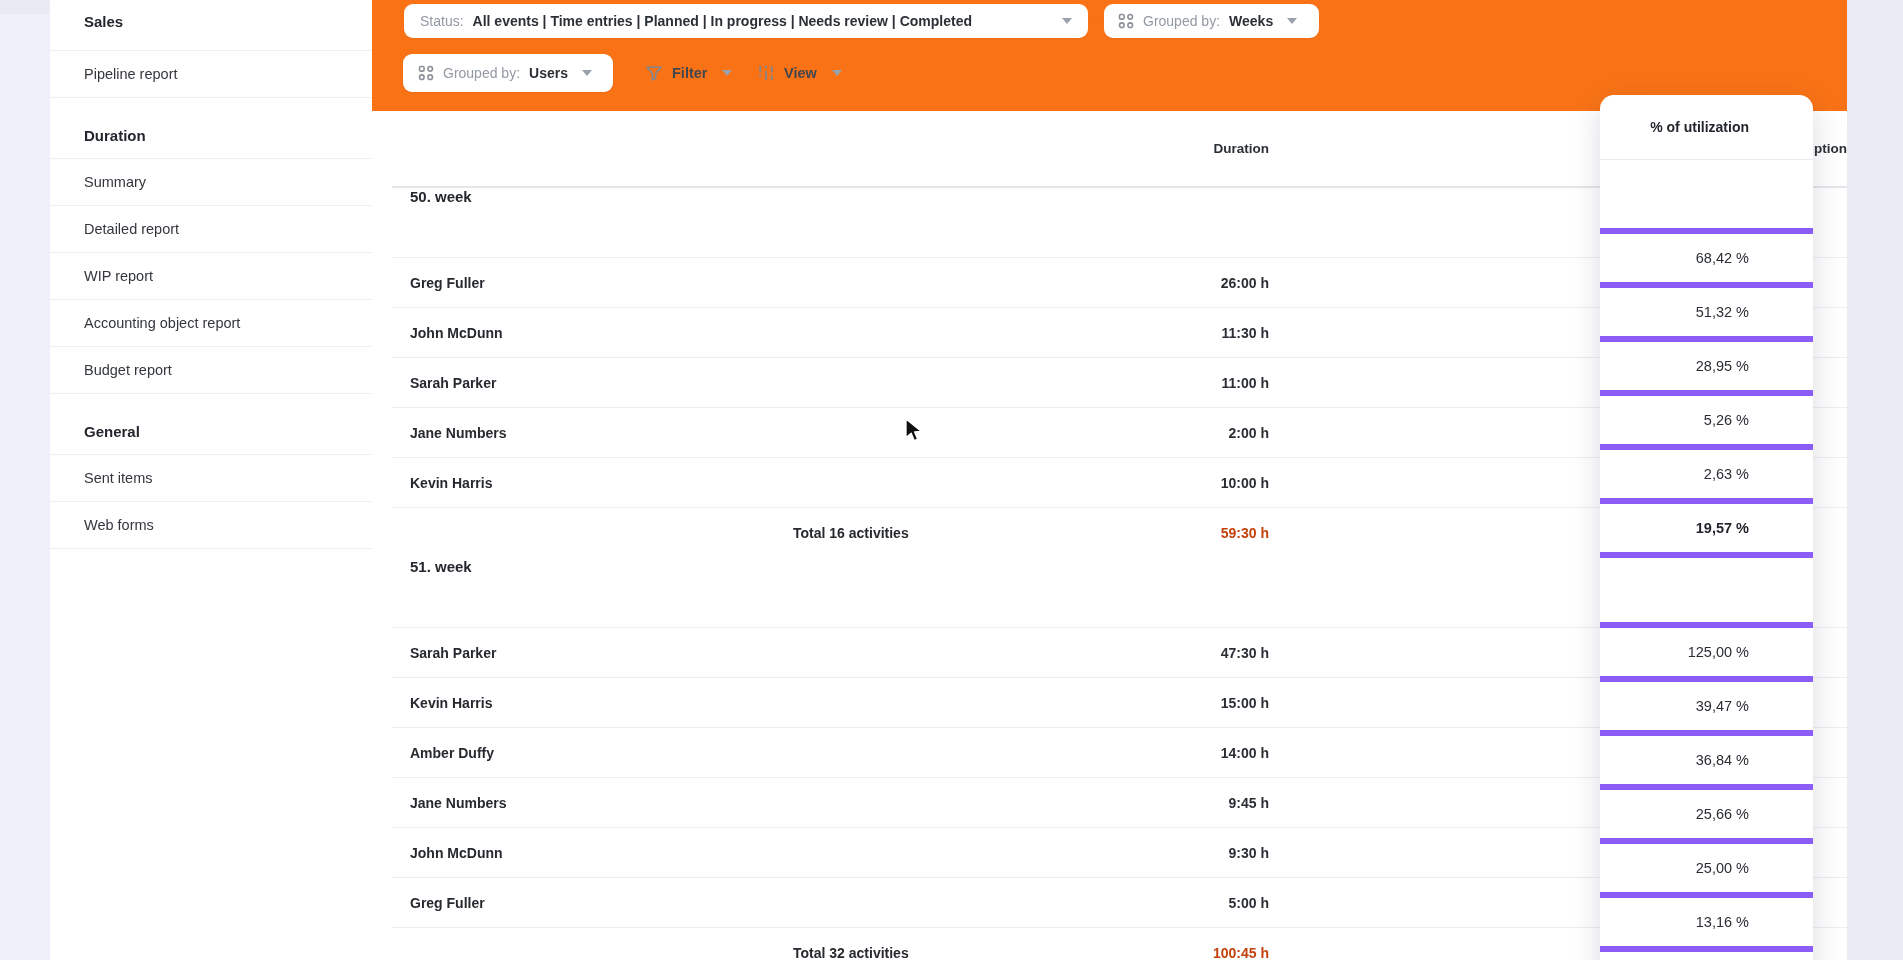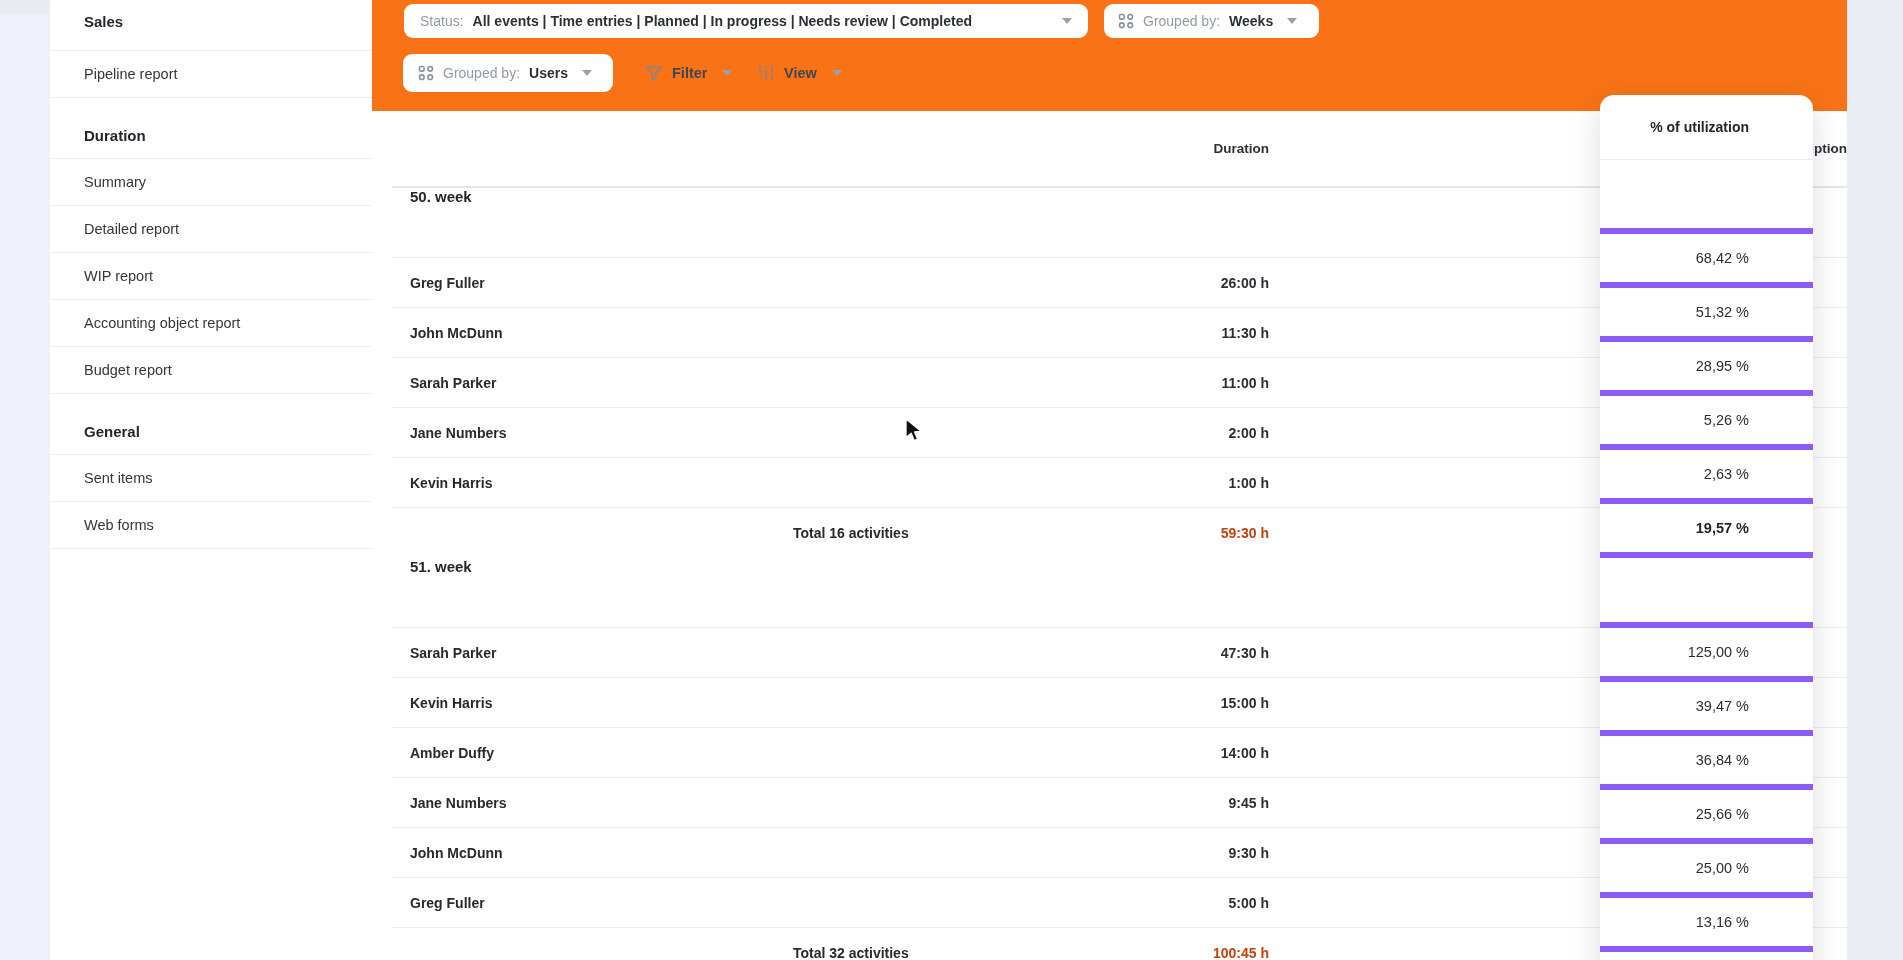--- a/index.html
+++ b/index.html
@@ -198,21 +198,21 @@
         <div class="t-row">
           <span class="t-name">Sarah Parker</span>
           <span class="t-dur">11:00 h</span>
         </div>
         <div class="t-row">
           <span class="t-name">Jane Numbers</span>
           <span class="t-dur">2:00 h</span>
         </div>
         <div class="t-row">
           <span class="t-name">Kevin Harris</span>
-          <span class="t-dur">1:00 h</span>
+          <span class="t-dur">10:00 h</span>
         </div>
         <div class="t-total">
           <span class="t-total-label">Total 16 activities</span>
           <span class="t-total-dur">59:30 h</span>
         </div>
         <div class="group-title-row">
           <span class="group-title">51. week</span>
         </div>
         <div class="t-row">
           <span class="t-name">Sarah Parker</span>

